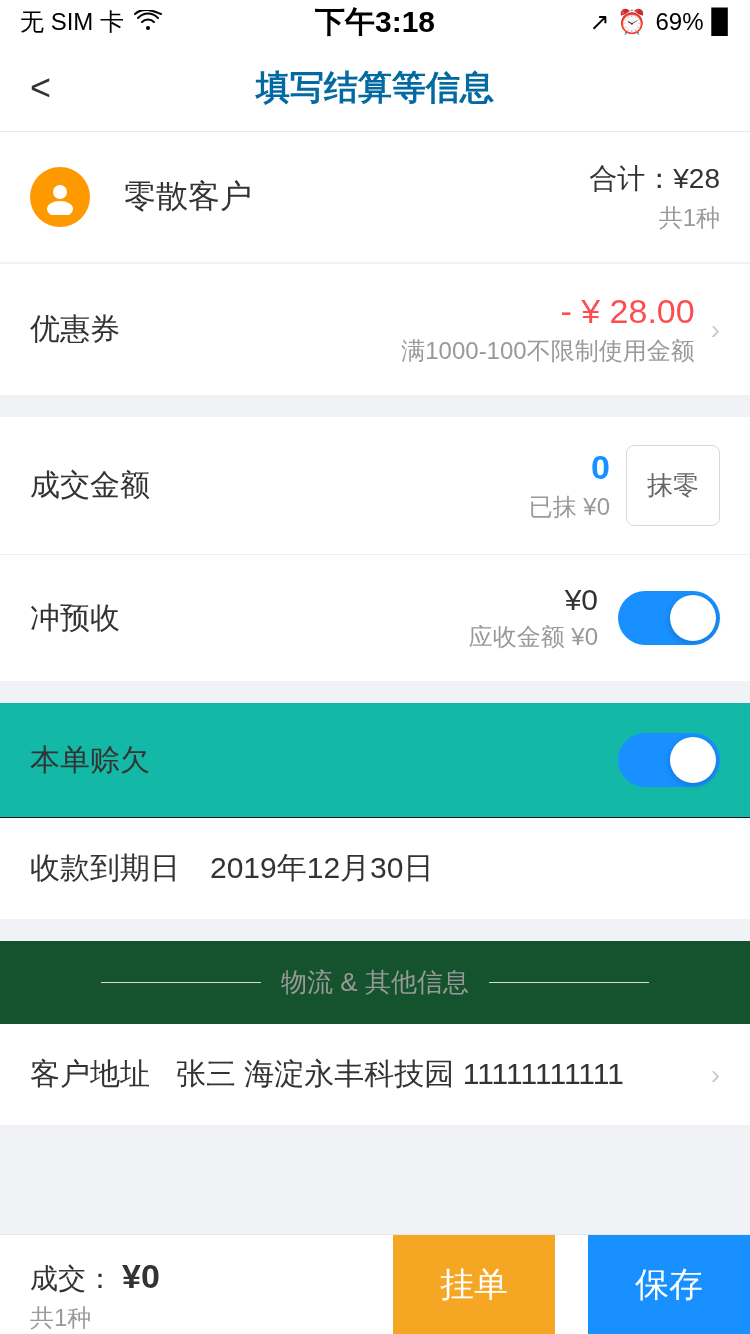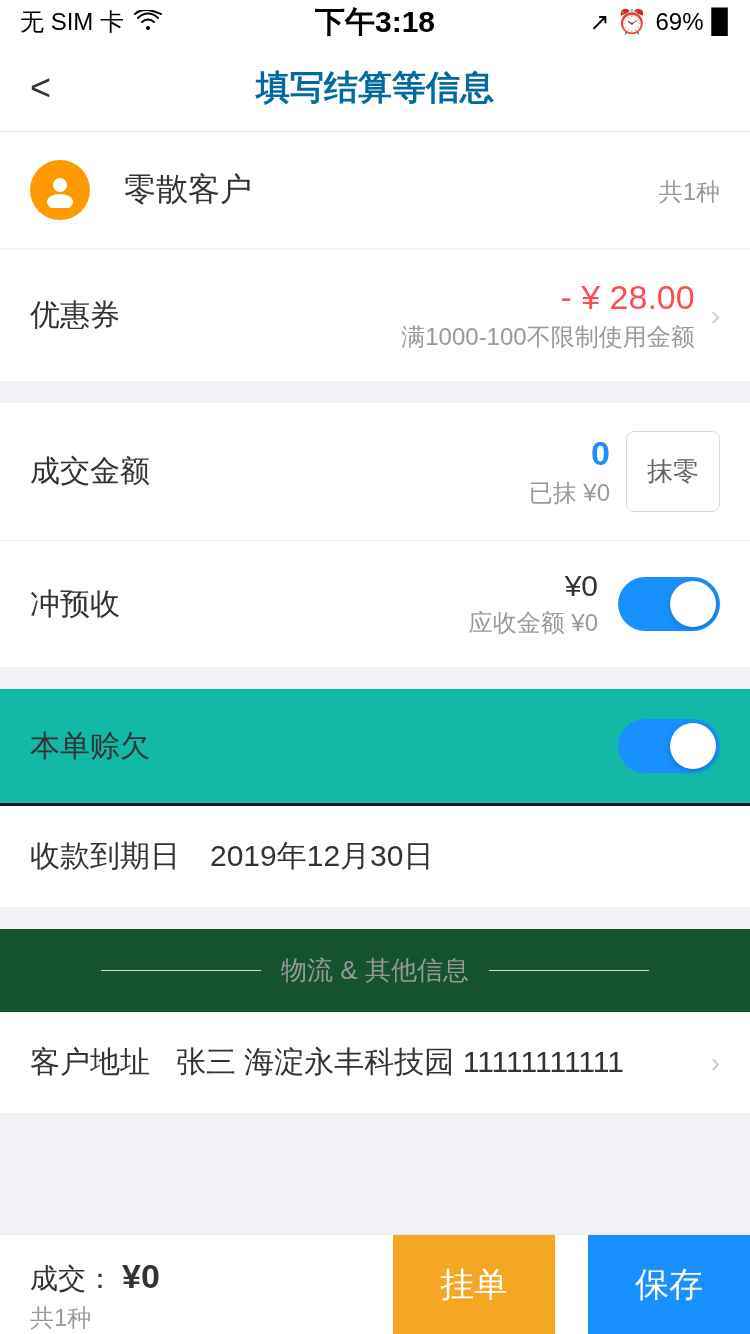--- a/index.html
+++ b/index.html
@@ -244,21 +244,21 @@
       padding: 30px 30px;
       background: #14b8a6;
     }
 
     
     .due-date-row {
       display: flex;
       align-items: flex-start;
       padding: 30px 30px;
       background: #fff;
-      border-top: 3px solid #0f172a;
+      border-top: 1px solid #0f172a;
     }
     .due-date-label {
       font-size: 30px;
       color: #333;
       margin-right: 30px;
       flex-shrink: 0;
     }
     .due-date-value {
       font-size: 30px;
       color: #333;
@@ -386,20 +386,21 @@
     <div class="customer-left">
       <div class="customer-avatar">
         <svg width="36" height="36" viewBox="0 0 36 36">
           <circle cx="18" cy="13" r="7" fill="#fff"></circle>
           <ellipse cx="18" cy="30" rx="13" ry="8" fill="#fff"></ellipse>
         </svg>
       </div>
       <span class="customer-name">零散客户</span>
     </div>
     <div class="customer-right">
+      <div>合计：¥28</div>
       <div class="customer-count">共1种</div>
     </div>
   </div>
 
   <div class="section-card">
     <div class="row">
       <span class="row-label">优惠券</span>
       <div class="row-right">
         <div>
           <div class="coupon-value">- ¥ 28.00</div>

